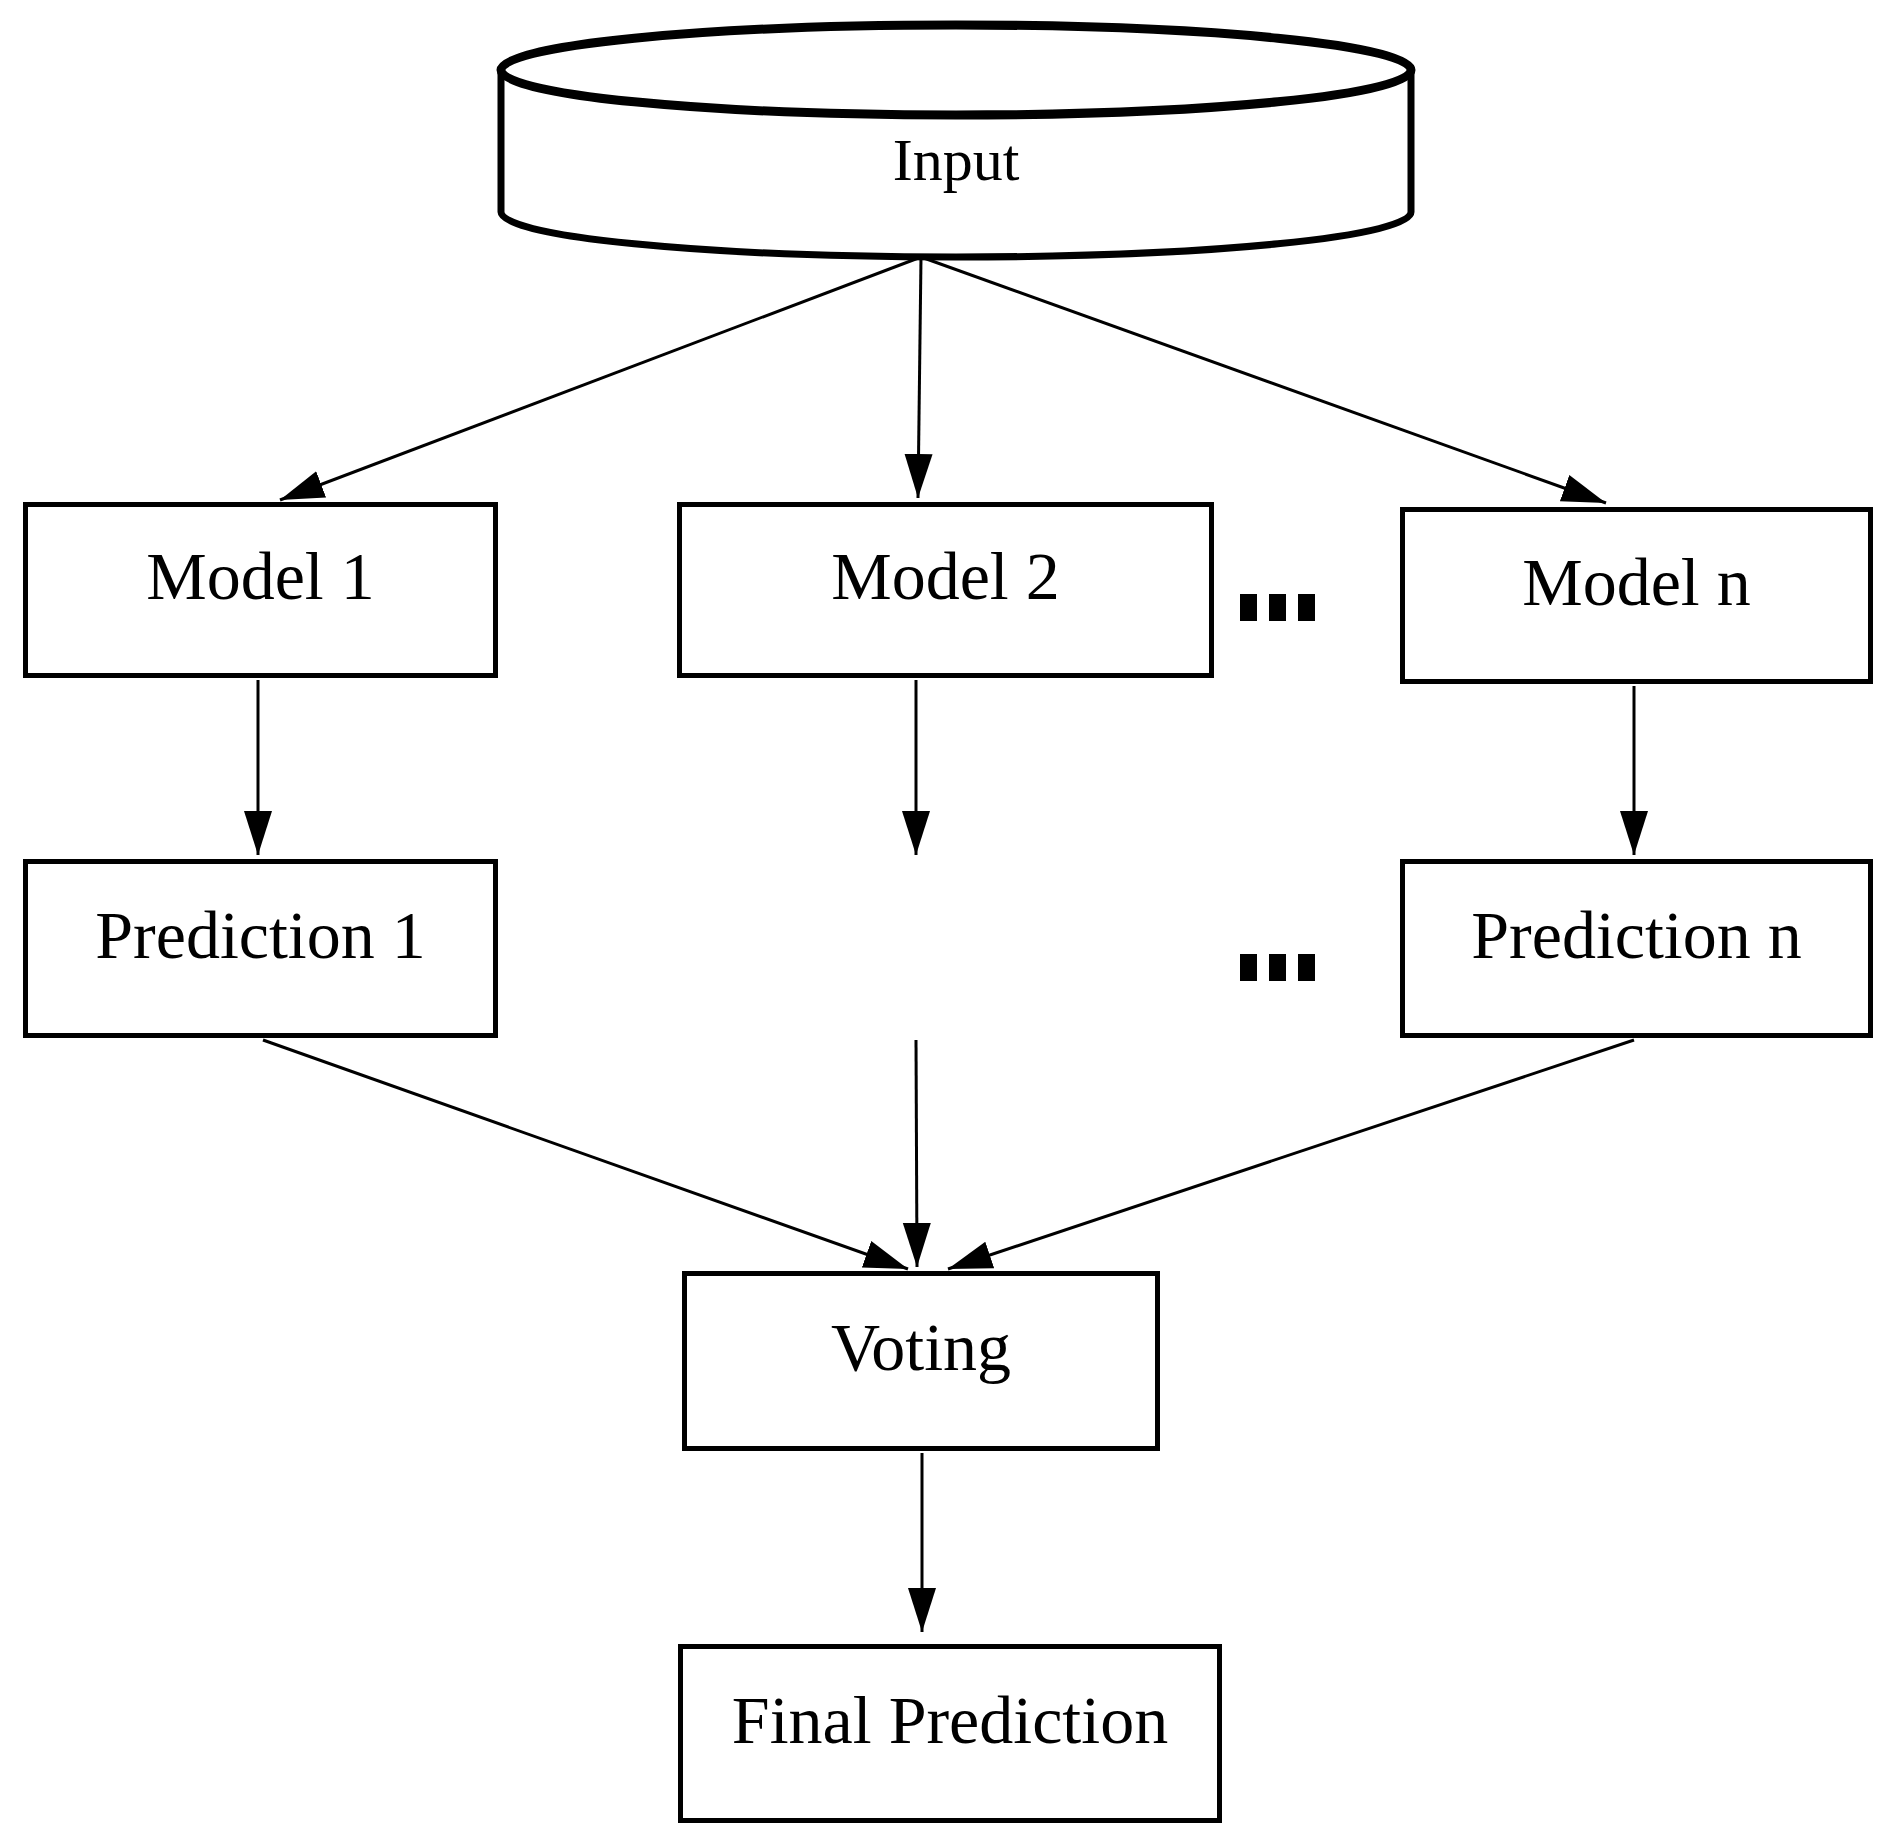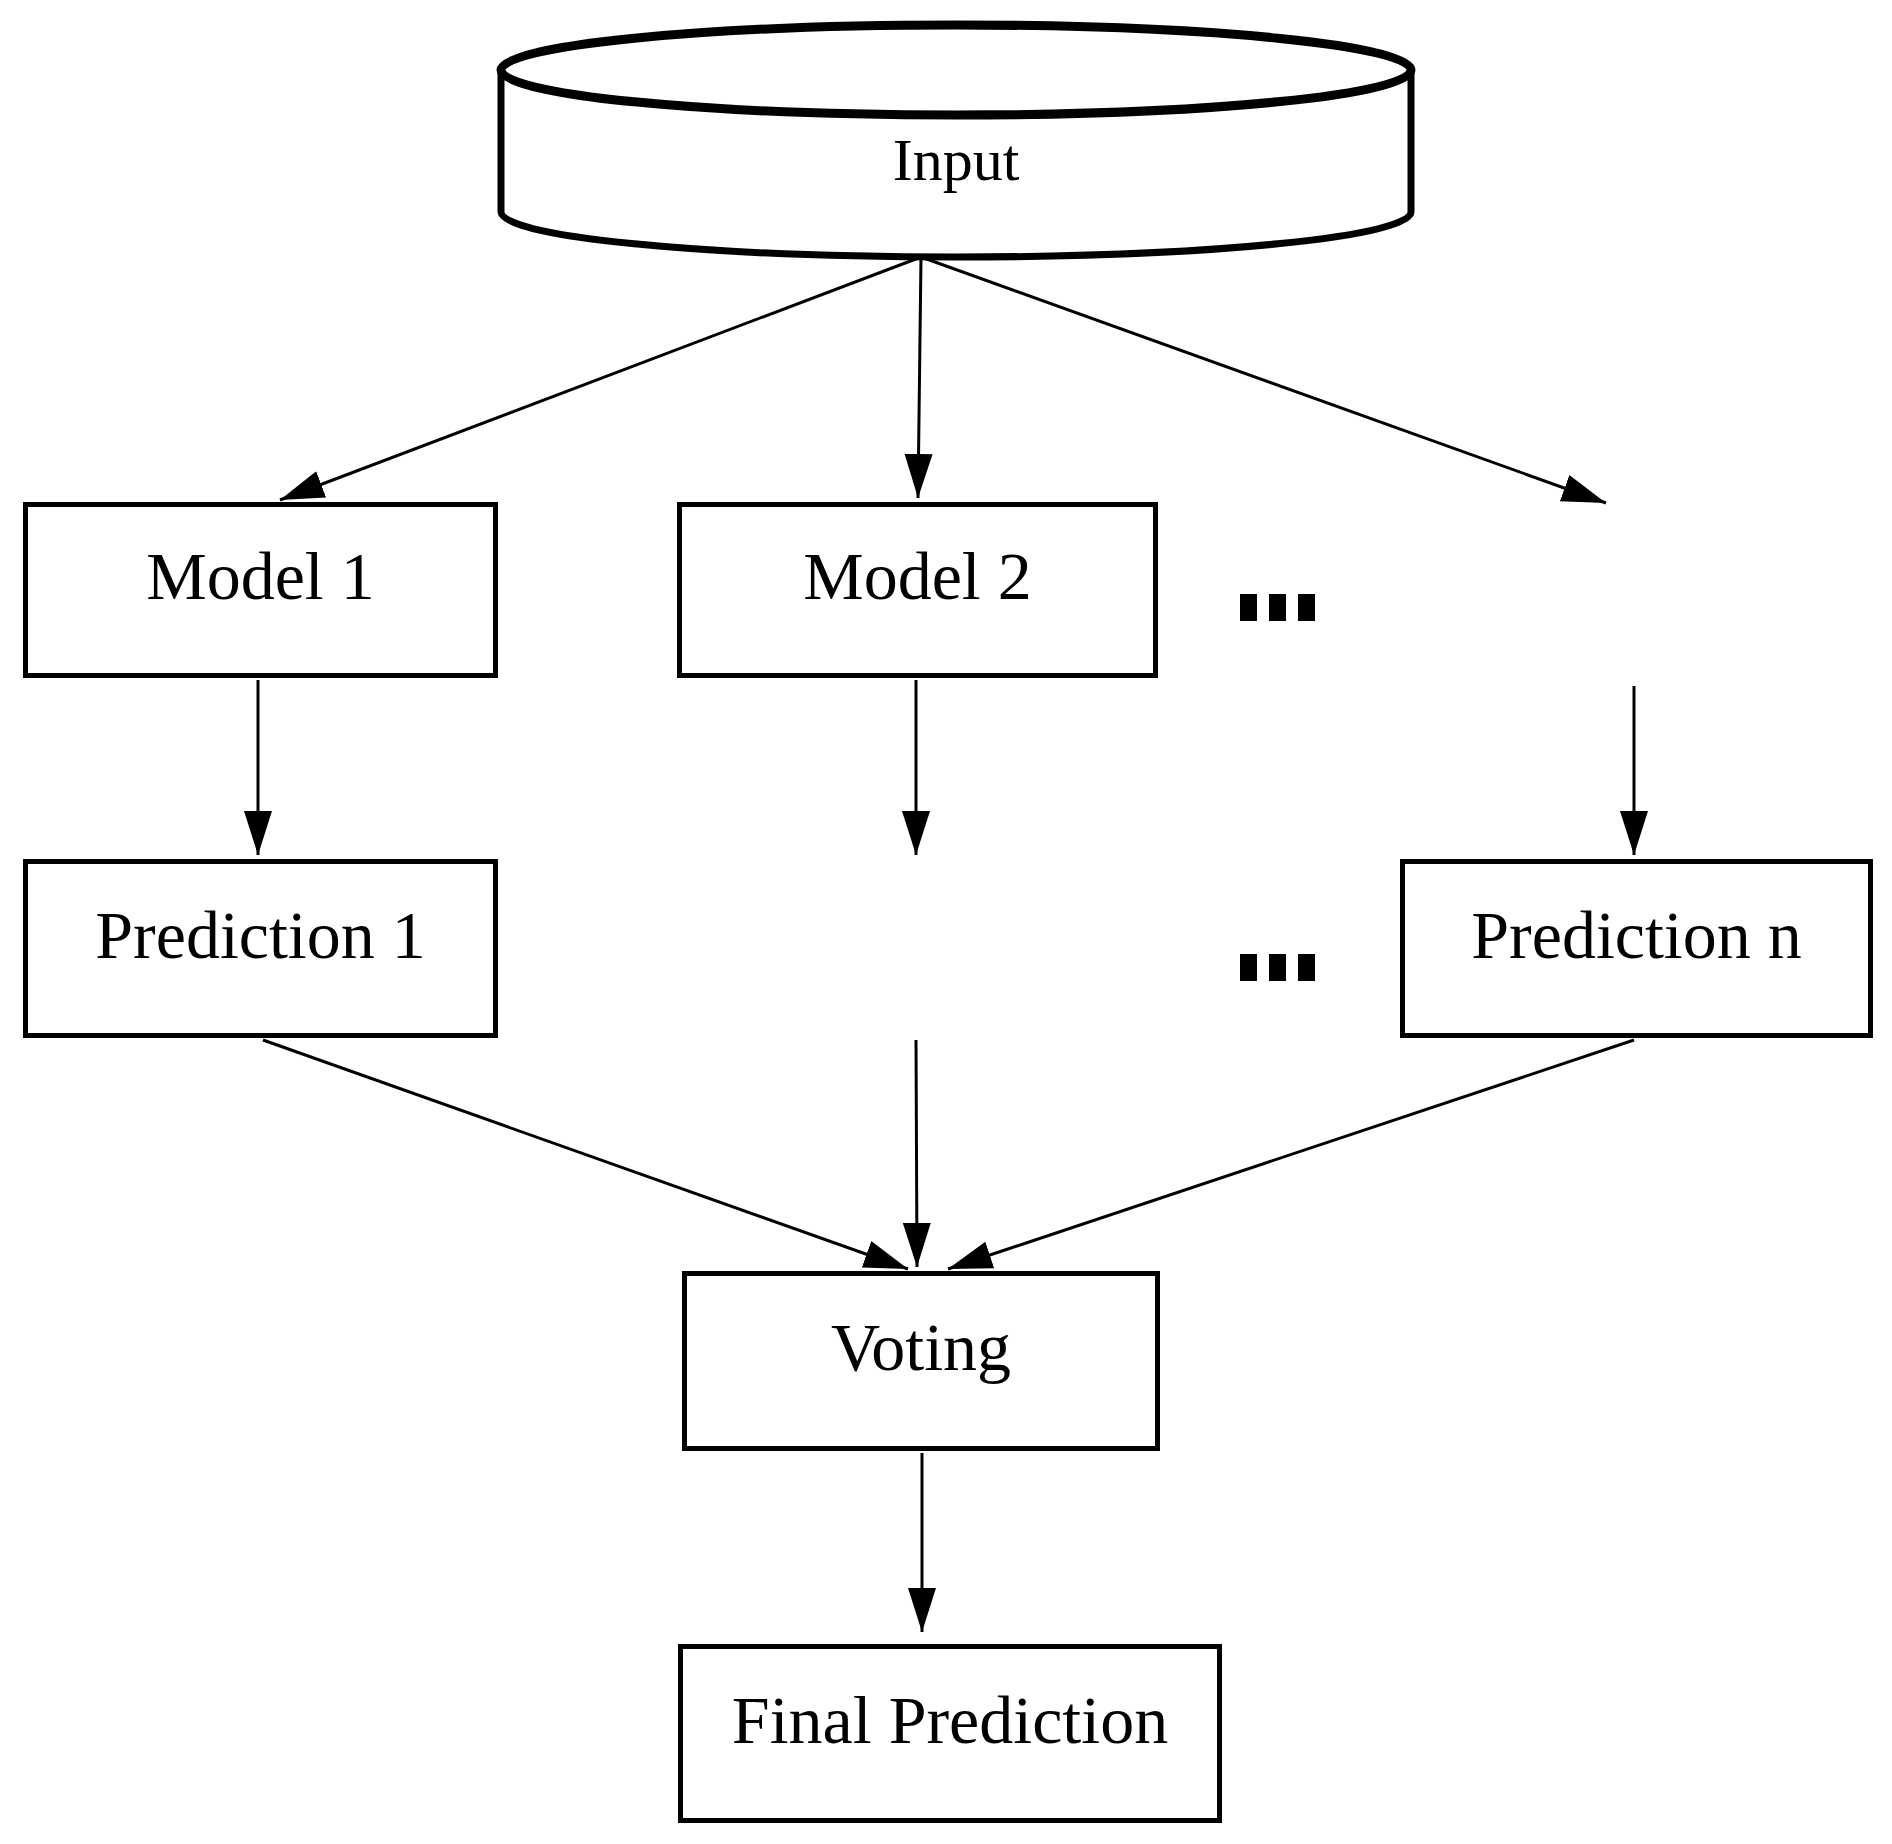--- a/index.html
+++ b/index.html
@@ -82,27 +82,30 @@
     <line x1="922" y1="1453" x2="922" y2="1632" stroke="#000" stroke-width="3" marker-end="url(#arrow)"></line>
   </svg>
 
   <div class="cyl-label">
     <span>Input</span>
   </div>
 
   <div class="node" style="left:23px; top:502px; width:475px; height:176px;">
     <span>Model 1</span>
   </div>
-  <div class="node" style="left:677px; top:502px; width:481px; height:176px;">
+  <div class="node" style="left:677px; top:502px; width:537px; height:176px;">
     <span>Model 2</span>
   </div>
   <div class="dots" style="left:1240px; top:594px;" aria-label="...">
     <span class="dot"></span>
     <span class="dot"></span>
     <span class="dot"></span>
+  </div>
+  <div class="node" style="left:1400px; top:507px; width:473px; height:177px;">
+    <span>Model n</span>
   </div>
 
   <div class="node" style="left:23px; top:859px; width:475px; height:179px;">
     <span>Prediction 1</span>
   </div>
   <div class="dots" style="left:1240px; top:954px;" aria-label="...">
     <span class="dot"></span>
     <span class="dot"></span>
     <span class="dot"></span>
   </div>

